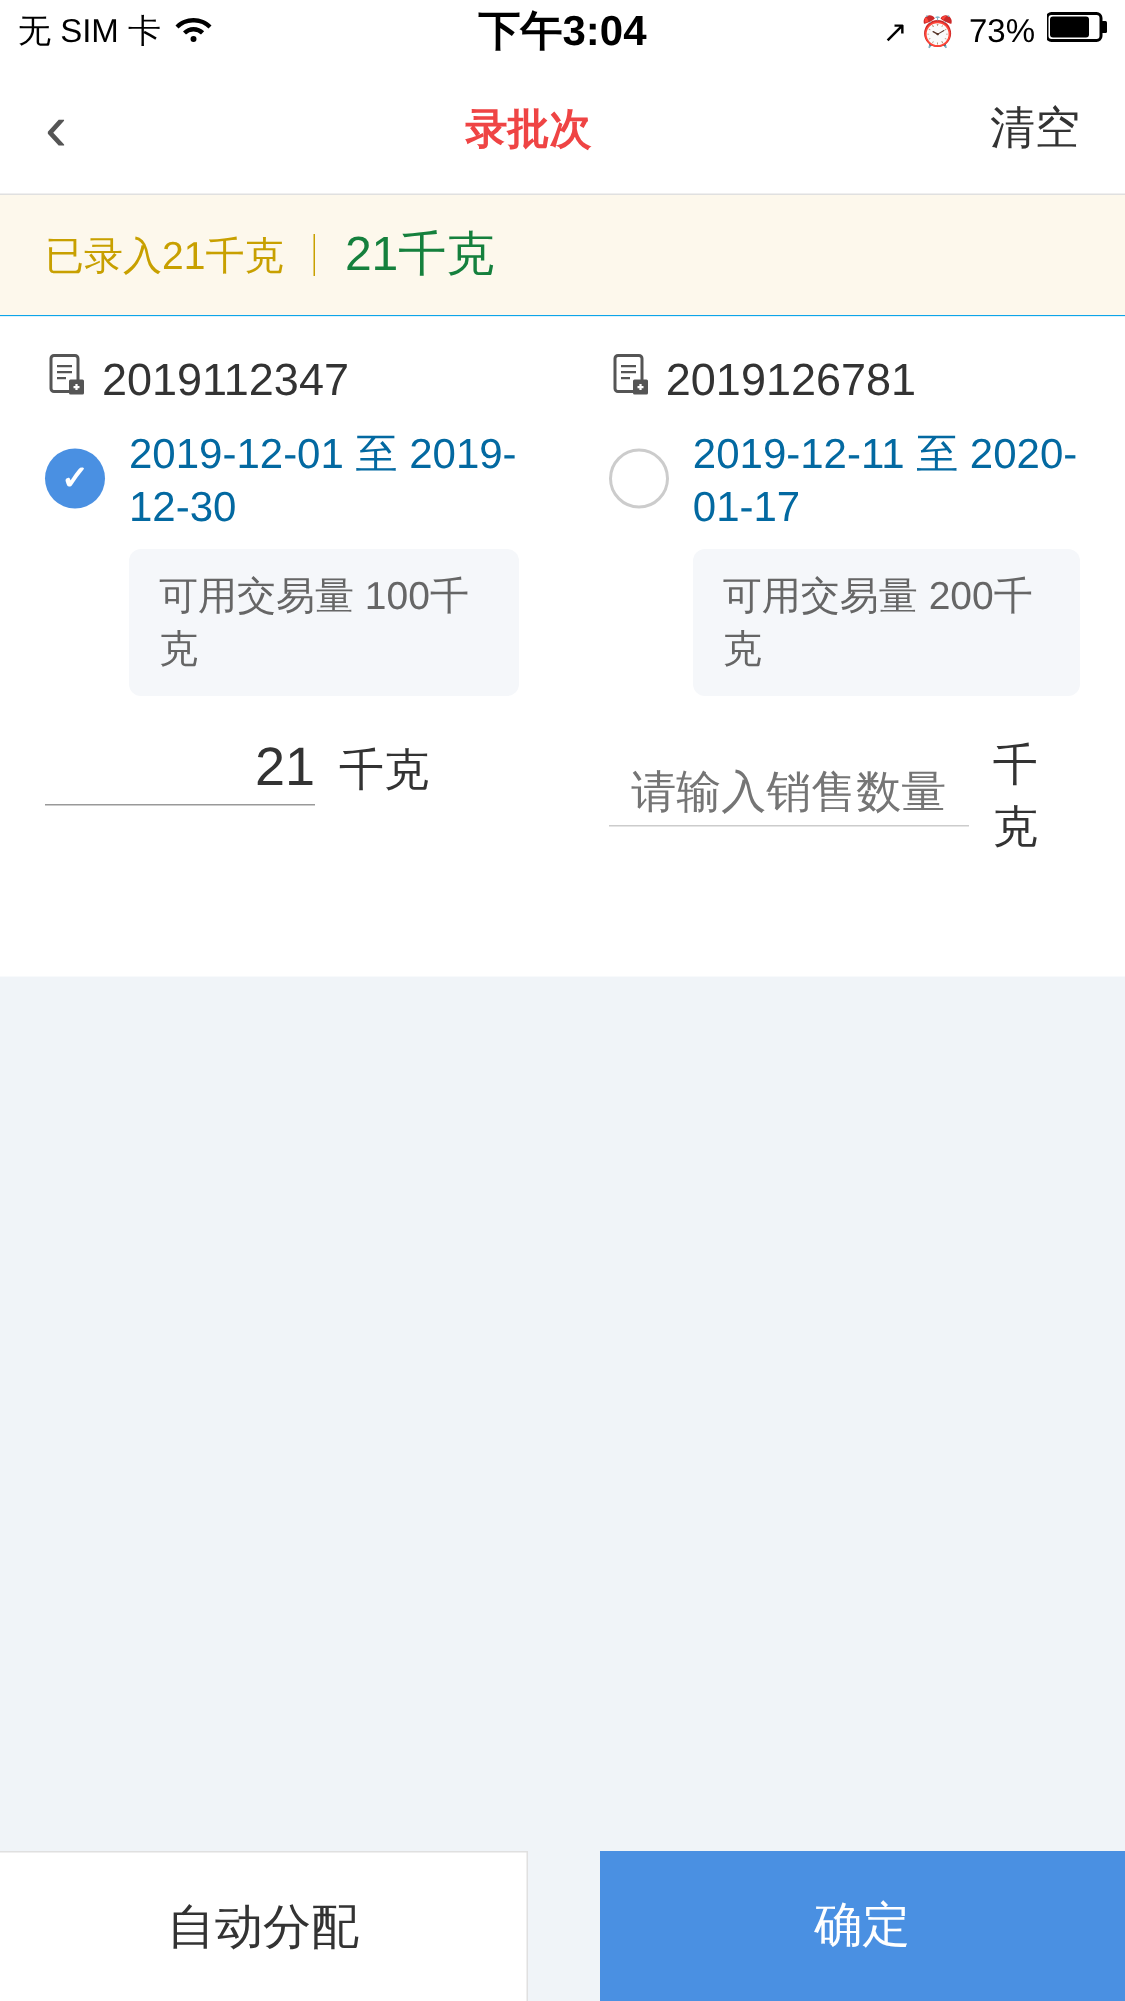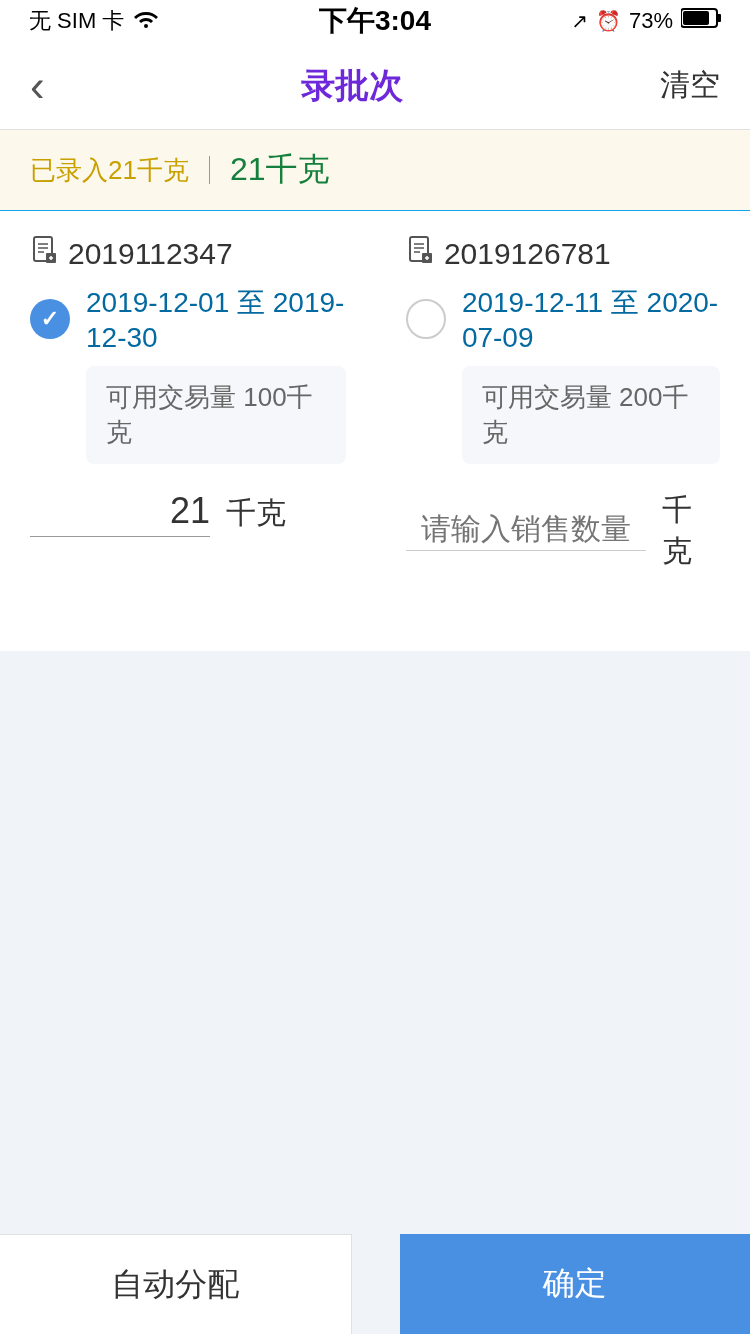--- a/index.html
+++ b/index.html
@@ -13,21 +13,21 @@
     }
 
     
     .status-bar {
       width: 750px;
       height: 42px;
       background: #fff;
       display: flex;
       align-items: center;
       justify-content: space-between;
-      padding: 0 29px;
+      padding: 0 12px;
       font-size: 24px;
       color: #000;
     }
     .status-left {
       display: flex;
       align-items: center;
       gap: 8px;
       font-size: 24px;
     }
     .status-center {
@@ -54,23 +54,23 @@
       justify-content: space-between;
       padding: 0 30px;
       border-bottom: 1px solid #e0e0e0;
     }
     .nav-back {
       font-size: 36px;
       color: #333;
       cursor: pointer;
     }
     .nav-title {
-      font-size: 34px;
+      font-size: 28px;
       font-weight: 600;
-      color: #6d28d9;
+      color: #ef4444;
     }
     .nav-action {
       font-size: 30px;
       color: #333;
     }
 
     
     .info-banner {
       width: 750px;
       background: #fdf8ec;
@@ -344,21 +344,21 @@
               <line x1="8" y1="17" x2="14" y2="17" stroke="#555" stroke-width="1.5"></line>
               <rect x="16" y="18" width="10" height="10" rx="1" fill="#555"></rect>
               <line x1="19" y1="23" x2="23" y2="23" stroke="#fff" stroke-width="1.5"></line>
               <line x1="21" y1="21" x2="21" y2="25" stroke="#fff" stroke-width="1.5"></line>
             </svg>
         </span>
         <span class="batch-id">2019126781</span>
       </div>
       <div class="batch-date-row">
         <div class="radio-btn"></div>
-        <span class="batch-date">2019-12-11 至 2020-07-09</span>
+        <span class="batch-date">2019-12-11 至 2020-01-17</span>
       </div>
       <div class="avail-qty-box">可用交易量 200千克</div>
     </div>
     <div class="input-row">
       <input class="qty-input" placeholder="请输入销售数量" style="color: #0f172a; text-align: center;">
       <span class="qty-unit">千克</span>
     </div>
   </div>
 
   <div class="empty-area" style="min-height: 440px;"></div>

